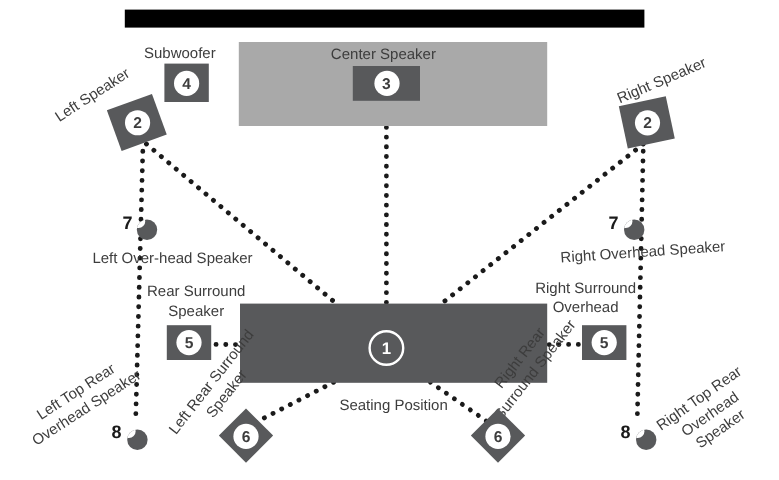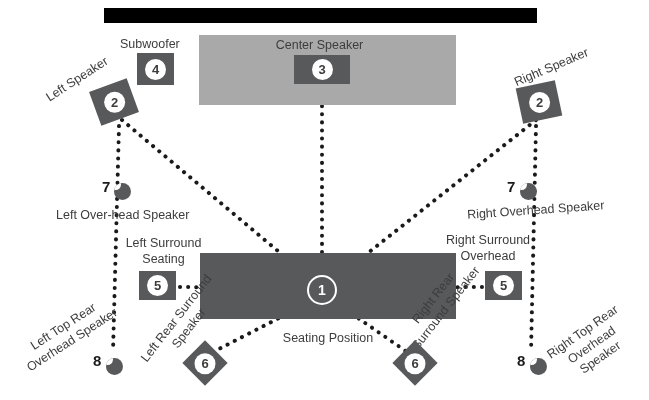--- a/index.html
+++ b/index.html
@@ -84,35 +84,35 @@
 
   <div class="abs lbl nowrap rot" style="left:512px;top:60px;transform:rotate(-23deg);">Right Speaker</div>
   <div class="abs box box2R">
     <div class="numcirc" style="transform:rotate(12deg);">2</div>
   </div>
 
   <div class="abs bignum" style="left:102px;top:178px;">7</div>
   <div class="abs dome" style="left:114px;top:183px;">
     <div class="bite"></div>
   </div>
-  <div class="abs lbl nowrap" style="left:56px;top:208px;">Left Over-head Speaker</div>
+  <div class="abs lbl nowrap" style="left:77px;top:208px;">Left Over-head Speaker</div>
 
   <div class="abs bignum" style="left:507px;top:178px;">7</div>
   <div class="abs dome" style="left:520px;top:183px;">
     <div class="bite"></div>
   </div>
   <div class="abs lbl nowrap rot" style="left:467px;top:203px;transform:rotate(-4deg);">Right Overhead Speaker</div>
 
   <div class="abs couch"></div>
   <div class="abs circ1">
     <span>1</span>
   </div>
   <div class="abs lbl center" style="left:200px;top:331px;width:256px;">Seating Position</div>
 
-  <div class="abs lbl center" style="left:116px;top:236px;width:95px;">Left Surround Seating</div>
+  <div class="abs lbl center" style="left:116px;top:236px;width:95px;">Rear Surround Speaker</div>
   <div class="abs box box5L">
     <div class="numcirc">5</div>
   </div>
 
   <div class="abs lbl center" style="left:438px;top:233px;width:100px;">Right Surround Overhead</div>
   <div class="abs box box5R">
     <div class="numcirc">5</div>
   </div>
 
   <div class="abs lbl center rot" style="left:128px;top:308px;width:110px;transform:rotate(-52deg);">Left Rear Surround Speaker</div>

